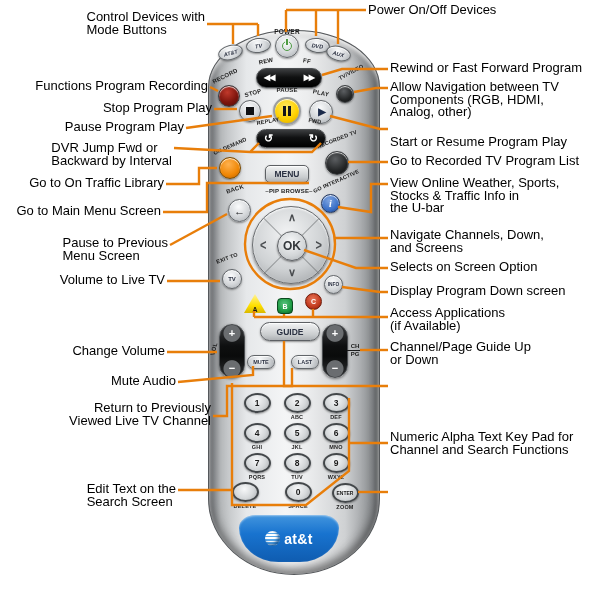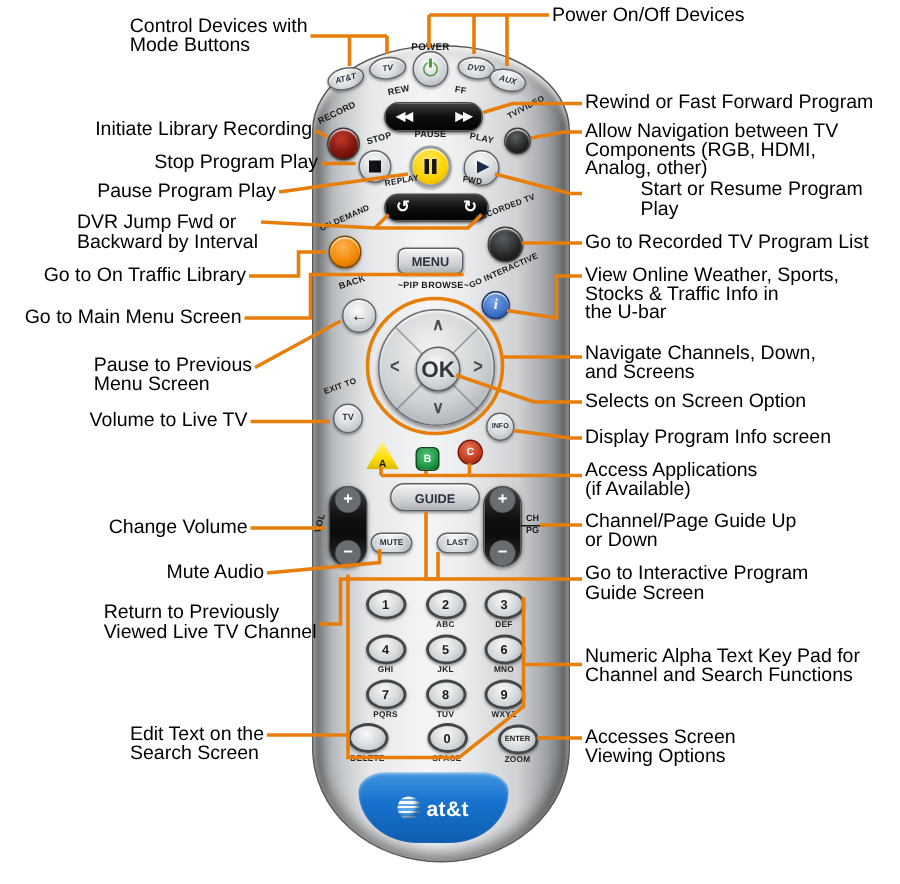--- a/index.html
+++ b/index.html
@@ -93,21 +93,21 @@
   .dpad .sep{position:absolute;left:50%;top:0;width:1px;height:78px;background:rgba(100,103,106,.55);transform-origin:center;}
   .dpad .chev{position:absolute;font-weight:bold;color:#4a4d50;line-height:1;}
   .chev.n{top:5px;left:0;width:78px;text-align:center;font-size:11px;}
   .chev.s{bottom:5px;left:0;width:78px;text-align:center;font-size:11px;}
   .chev.w{left:7px;top:33px;font-size:11px;transform:scaleY(1.25);}
   .chev.e{right:7px;top:33px;font-size:11px;transform:scaleY(1.25);}
   .ok{
     position:absolute;left:24px;top:24px;width:30px;height:30px;border-radius:50%;
     background:radial-gradient(circle at 45% 35%,#f7f8f9 0%,#d2d5d7 60%,#a9acaf 100%);
     border:1px solid #5d6064;display:flex;align-items:center;justify-content:center;
-    font-size:15px;font-weight:bold;color:#33373b;
+    font-size:12px;font-weight:bold;color:#33373b;
     box-shadow:0 1px 2px rgba(0,0,0,.5);
   }
 
   
   .app-a{
     position:absolute;width:22px;height:19px;
     clip-path:polygon(50% 0,100% 100%,0 100%);
     background:linear-gradient(180deg,#fff29a 0%,var(--app-a-yellow,#FFE000) 60%,#d9b800 100%);
     display:flex;align-items:flex-end;justify-content:center;
     font-size:7px;font-weight:bold;color:#1a1a1a;
@@ -369,55 +369,51 @@
     <path class="callout-line" d="M178,382 L253,375 V366"></path>
     <path class="callout-line" d="M213,416 H227 V386 H292 V368"></path>
     <path class="callout-line" d="M284,341 V386 H388"></path>
     <path class="callout-line" d="M349,398 V471 L306,505 H232 V383 M349,443 H388"></path>
     <path class="callout-line" d="M178,490 H231"></path>
     <path class="callout-line" d="M358,492 H388"></path>
   </svg>
 
   <div class="callout cl-left" style="right:395px;top:11px;">Control Devices with
 Mode Buttons</div>
-  <div class="callout cl-left" style="right:392px;top:80px;">Initiate Library Recording</div>
+  <div class="callout cl-left" style="right:392px;top:80px;">Functions Program Recording</div>
   <div class="callout cl-left" style="right:388px;top:102px;">Stop Program Play</div>
   <div class="callout cl-left" style="right:416px;top:121px;">Pause Program Play</div>
   <div class="callout cl-left" style="right:428px;top:142px;">DVR Jump Fwd or
 Backward by Interval</div>
   <div class="callout cl-left" style="right:436px;top:177px;">Go to On Traffic Library</div>
   <div class="callout cl-left" style="right:439px;top:205px;">Go to Main Menu Screen</div>
   <div class="callout cl-left" style="right:432px;top:237px;">Pause to Previous
 Menu Screen</div>
   <div class="callout cl-left" style="right:435px;top:274px;">Volume to Live TV</div>
   <div class="callout cl-left" style="right:435px;top:345px;">Change Volume</div>
   <div class="callout cl-left" style="right:424px;top:375px;">Mute Audio</div>
-  <div class="callout cl-left" style="right:389px;top:402px;">Return to Previously
+  <div class="callout cl-left" style="right:389px;top:402px;text-align:right;">Return to Previously
 Viewed Live TV Channel</div>
   <div class="callout cl-left" style="right:424px;top:483px;">Edit Text on the
 Search Screen</div>
 
   <div class="callout cl-right" style="left:368px;top:4px;">Power On/Off Devices</div>
   <div class="callout cl-right" style="left:390px;top:62px;">Rewind or Fast Forward Program</div>
   <div class="callout cl-right" style="left:390px;top:81px;">Allow Navigation between TV
 Components (RGB, HDMI,
 Analog, other)</div>
-  <div class="callout cl-right" style="left:390px;top:120px;margin-left:37px;">Start or Resume Program Play</div>
+  <div class="callout cl-right" style="left:390px;top:136px;">Start or Resume Program Play</div>
   <div class="callout cl-right" style="left:390px;top:155px;">Go to Recorded TV Program List</div>
   <div class="callout cl-right" style="left:390px;top:177px;">View Online Weather, Sports,
 Stocks &amp; Traffic Info in
 the U-bar</div>
   <div class="callout cl-right" style="left:390px;top:229px;">Navigate Channels, Down,
 and Screens</div>
   <div class="callout cl-right" style="left:390px;top:261px;">Selects on Screen Option</div>
-  <div class="callout cl-right" style="left:390px;top:285px;">Display Program Info screen</div>
+  <div class="callout cl-right" style="left:390px;top:285px;">Display Program Down screen</div>
   <div class="callout cl-right" style="left:390px;top:307px;">Access Applications
 (if Available)</div>
   <div class="callout cl-right" style="left:390px;top:341px;">Channel/Page Guide Up
 or Down</div>
-  <div class="callout cl-right" style="left:390px;top:376px;">Go to Interactive Program
-Guide Screen</div>
   <div class="callout cl-right" style="left:390px;top:431px;">Numeric Alpha Text Key Pad for
 Channel and Search Functions</div>
-  <div class="callout cl-right" style="left:390px;top:485px;">Accesses Screen
-Viewing Options</div>
 
 </div>
 
 </body></html>

